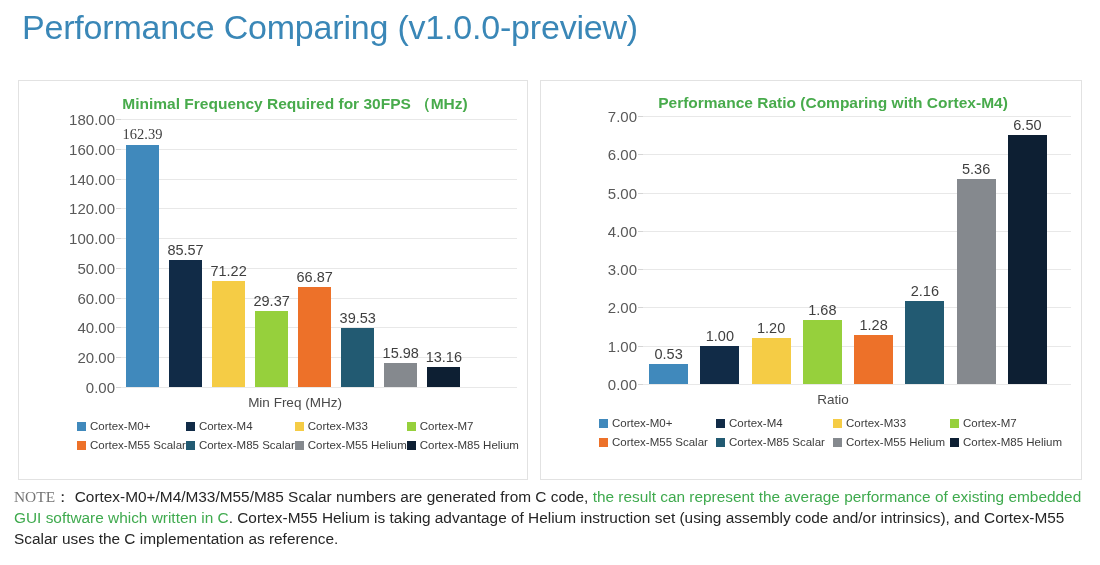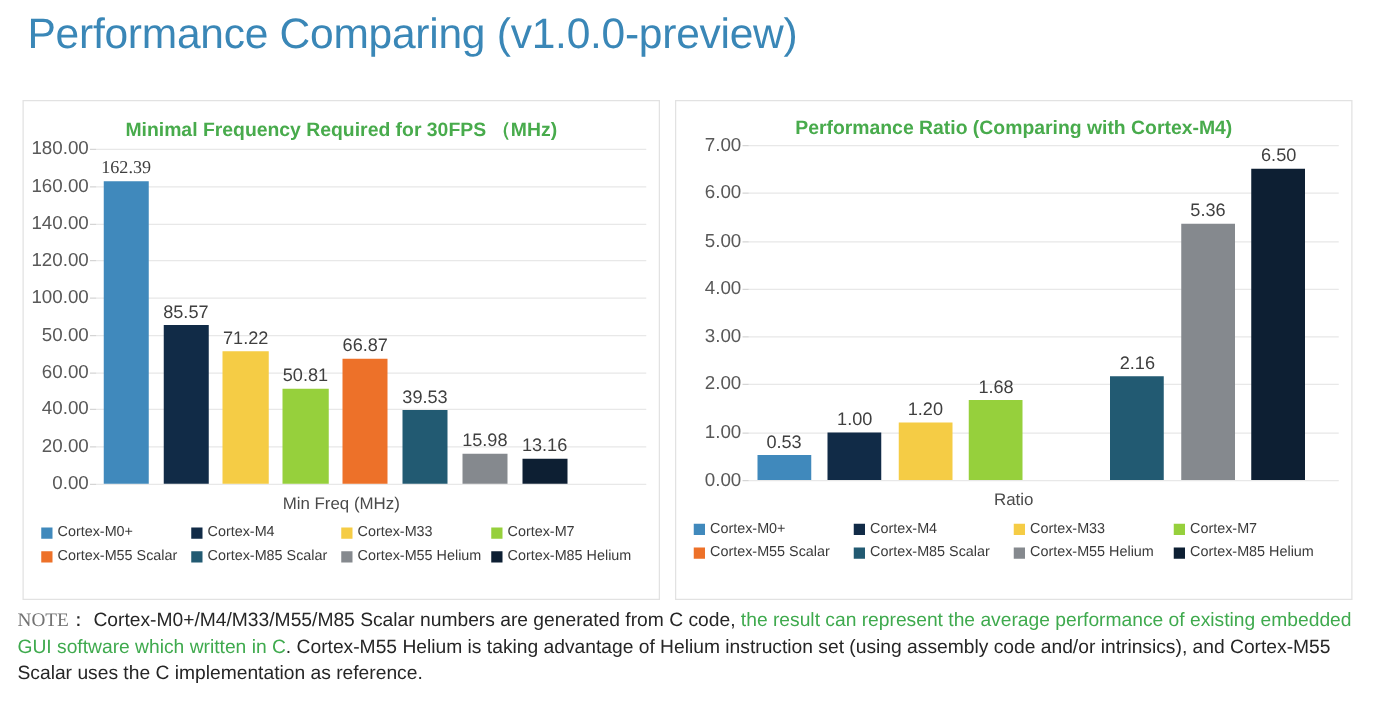--- a/index.html
+++ b/index.html
@@ -40,20 +40,21 @@
     gap: 12px;
   }
   .chart-panel {
     position: relative;
     background: #ffffff;
     border: 1px solid #e2e2e2;
     box-sizing: border-box;
     height: 400px;
     display: flex;
     flex-direction: column;
+    padding-left: 44px;
   }
   .panel-left { width: 510px; }
   .panel-right { width: 542px; }
 
   .chart-title {
     text-align: center;
     color: #48ab4c;
     font-weight: bold;
     font-size: 15.5px;
     margin-top: 13px;
@@ -232,21 +233,21 @@
             <div class="bar-slot" style="left: 10.8696%; width: 10.8696%;">
               <div class="bar" style="height: 47.5389%; background: rgb(17, 43, 71);"></div>
               <div class="bar-label" style="bottom: calc(47.5389% + 2px);">85.57</div>
             </div>
             <div class="bar-slot" style="left: 21.7391%; width: 10.8696%;">
               <div class="bar" style="height: 39.5667%; background: rgb(245, 204, 69);"></div>
               <div class="bar-label" style="bottom: calc(39.5667% + 2px);">71.22</div>
             </div>
             <div class="bar-slot" style="left: 32.6087%; width: 10.8696%;">
               <div class="bar" style="height: 28.2278%; background: rgb(150, 208, 60);"></div>
-              <div class="bar-label" style="bottom: calc(28.2278% + 2px);">50.81</div>
+              <div class="bar-label" style="bottom: calc(28.2278% + 2px);">29.37</div>
             </div>
             <div class="bar-slot" style="left: 43.4783%; width: 10.8696%;">
               <div class="bar" style="height: 37.15%; background: rgb(237, 113, 41);"></div>
               <div class="bar-label" style="bottom: calc(37.15% + 2px);">66.87</div>
             </div>
             <div class="bar-slot" style="left: 54.3478%; width: 10.8696%;">
               <div class="bar" style="height: 21.9611%; background: rgb(34, 90, 114);"></div>
               <div class="bar-label" style="bottom: calc(21.9611% + 2px);">39.53</div>
             </div>
             <div class="bar-slot" style="left: 65.2174%; width: 10.8696%;">
@@ -345,20 +346,24 @@
               <div class="bar-label" style="bottom: calc(14.2857% + 2px);">1.00</div>
             </div>
             <div class="bar-slot" style="left: 23.9521%; width: 11.976%;">
               <div class="bar" style="height: 17.1429%; background: rgb(245, 204, 69);"></div>
               <div class="bar-label" style="bottom: calc(17.1429% + 2px);">1.20</div>
             </div>
             <div class="bar-slot" style="left: 35.9281%; width: 11.976%;">
               <div class="bar" style="height: 24%; background: rgb(150, 208, 60);"></div>
               <div class="bar-label" style="bottom: calc(24% + 2px);">1.68</div>
             </div>
+            <div class="bar-slot" style="left: 47.9042%; width: 11.976%;">
+              <div class="bar" style="height: 18.2857%; background: rgb(237, 113, 41);"></div>
+              <div class="bar-label" style="bottom: calc(18.2857% + 2px);">1.28</div>
+            </div>
             <div class="bar-slot" style="left: 59.8802%; width: 11.976%;">
               <div class="bar" style="height: 30.8571%; background: rgb(34, 90, 114);"></div>
               <div class="bar-label" style="bottom: calc(30.8571% + 2px);">2.16</div>
             </div>
             <div class="bar-slot" style="left: 71.8563%; width: 11.976%;">
               <div class="bar" style="height: 76.5714%; background: rgb(133, 137, 142);"></div>
               <div class="bar-label" style="bottom: calc(76.5714% + 2px);">5.36</div>
             </div>
             <div class="bar-slot" style="left: 83.8323%; width: 11.976%;">
               <div class="bar" style="height: 92.8571%; background: rgb(13, 31, 51);"></div>

